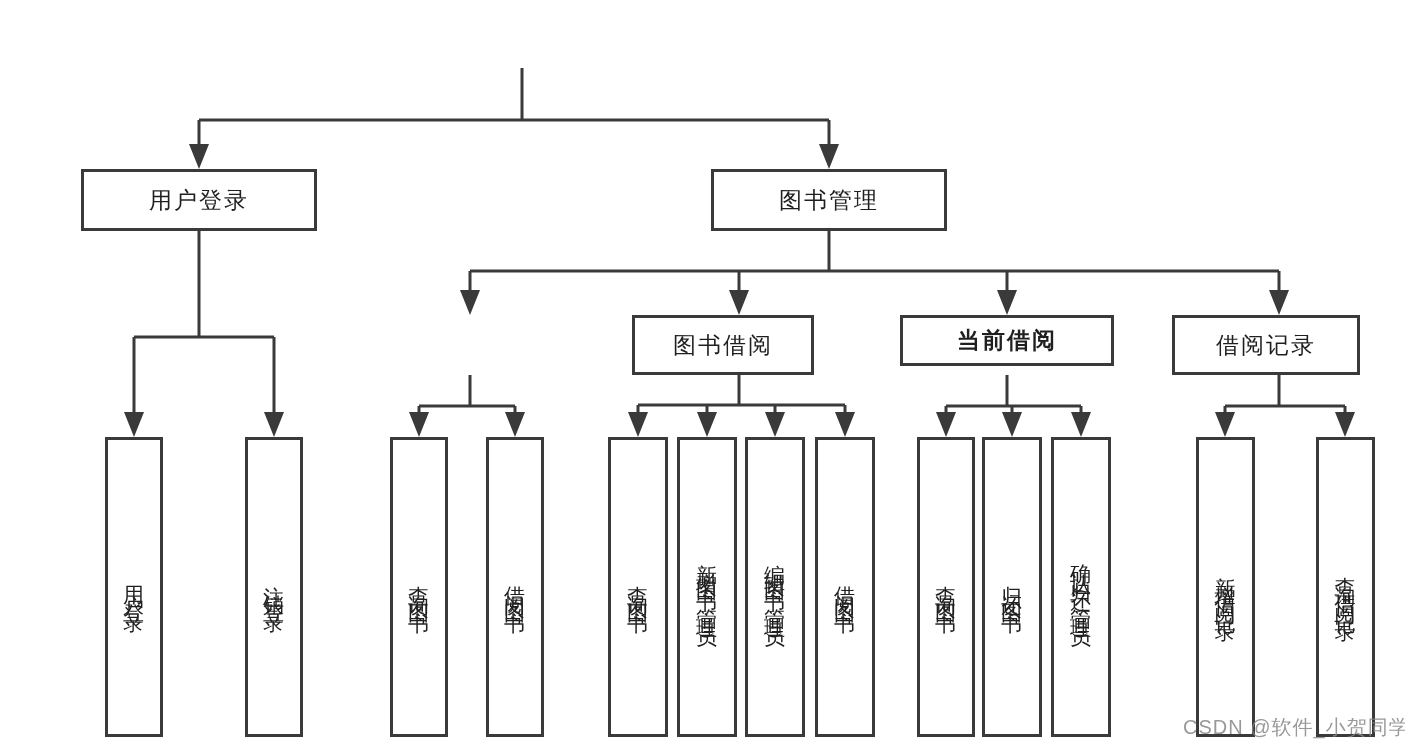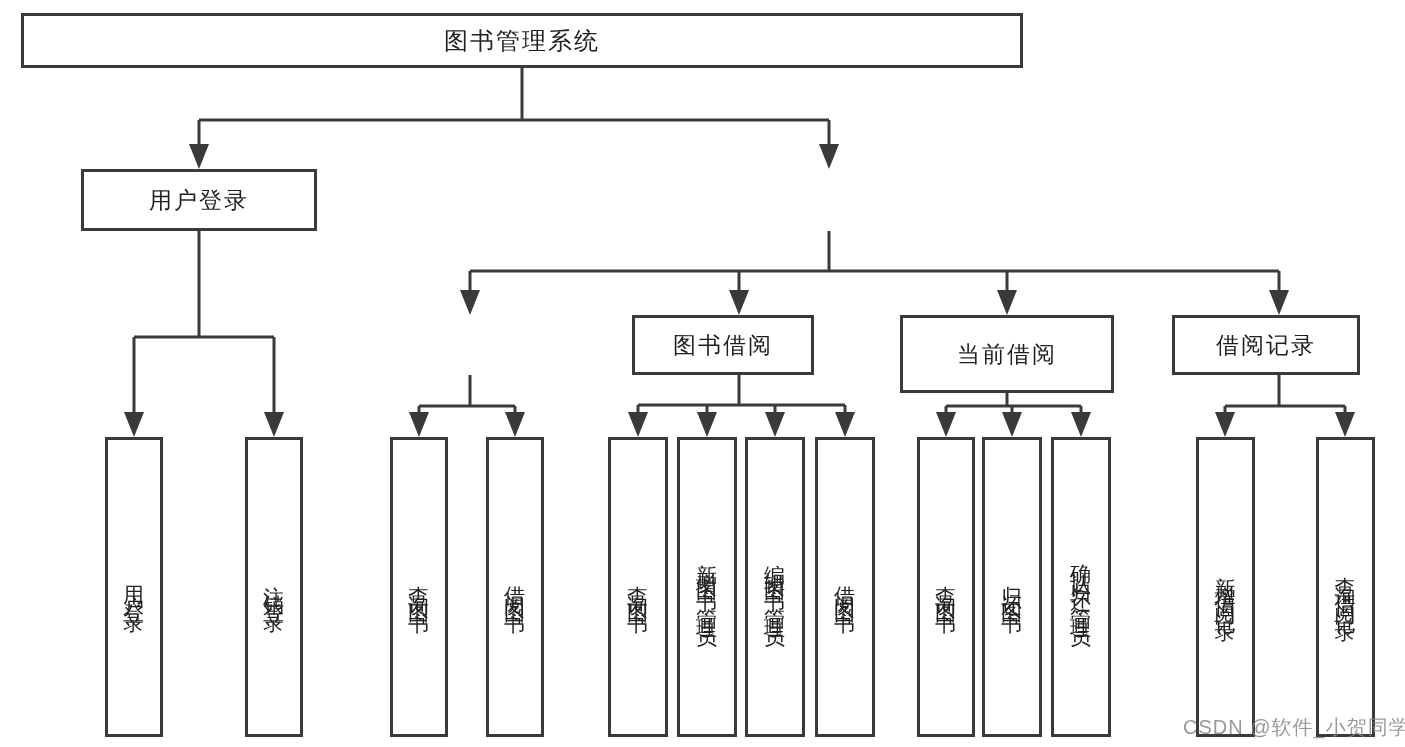--- a/index.html
+++ b/index.html
@@ -115,26 +115,26 @@
       <polygon points="1071,412 1091,412 1081,437"></polygon>
     </g>
 
     <g>
       <path d="M1279,375 V406 M1225,406 H1345 M1225,406 V420 M1345,406 V420"></path>
       <polygon points="1215,412 1235,412 1225,437"></polygon>
       <polygon points="1335,412 1355,412 1345,437"></polygon>
     </g>
   </svg>
 
-  <div class="node hnode root-node" style="left:21px; top:13px; width:1002px; height:55px;">图书管理系统</div>
 
   <div class="node hnode" style="left:81px; top:169px; width:236px; height:62px;">用户登录</div>
+  <div class="node hnode" style="left:711px; top:169px; width:236px; height:62px;">图书管理</div>
 
   <div class="node hnode" style="left:632px; top:315px; width:182px; height:60px;">图书借阅</div>
-  <div class="node hnode" style="left:900px; top:315px; width:214px; height:78px;">当前借阅</div>
+  <div class="node hnode" style="left:900px; top:315px; width:214px; height:51px;font-weight:bold;">当前借阅</div>
   <div class="node hnode" style="left:1172px; top:315px; width:188px; height:60px;">借阅记录</div>
 
   <div class="node vnode" style="left:105px; top:437px; width:58px; height:300px;">
     <span>用户登录</span>
   </div>
   <div class="node vnode" style="left:245px; top:437px; width:58px; height:300px;">
     <span>注销登录</span>
   </div>
 
   <div class="node vnode" style="left:390px; top:437px; width:58px; height:300px;">

